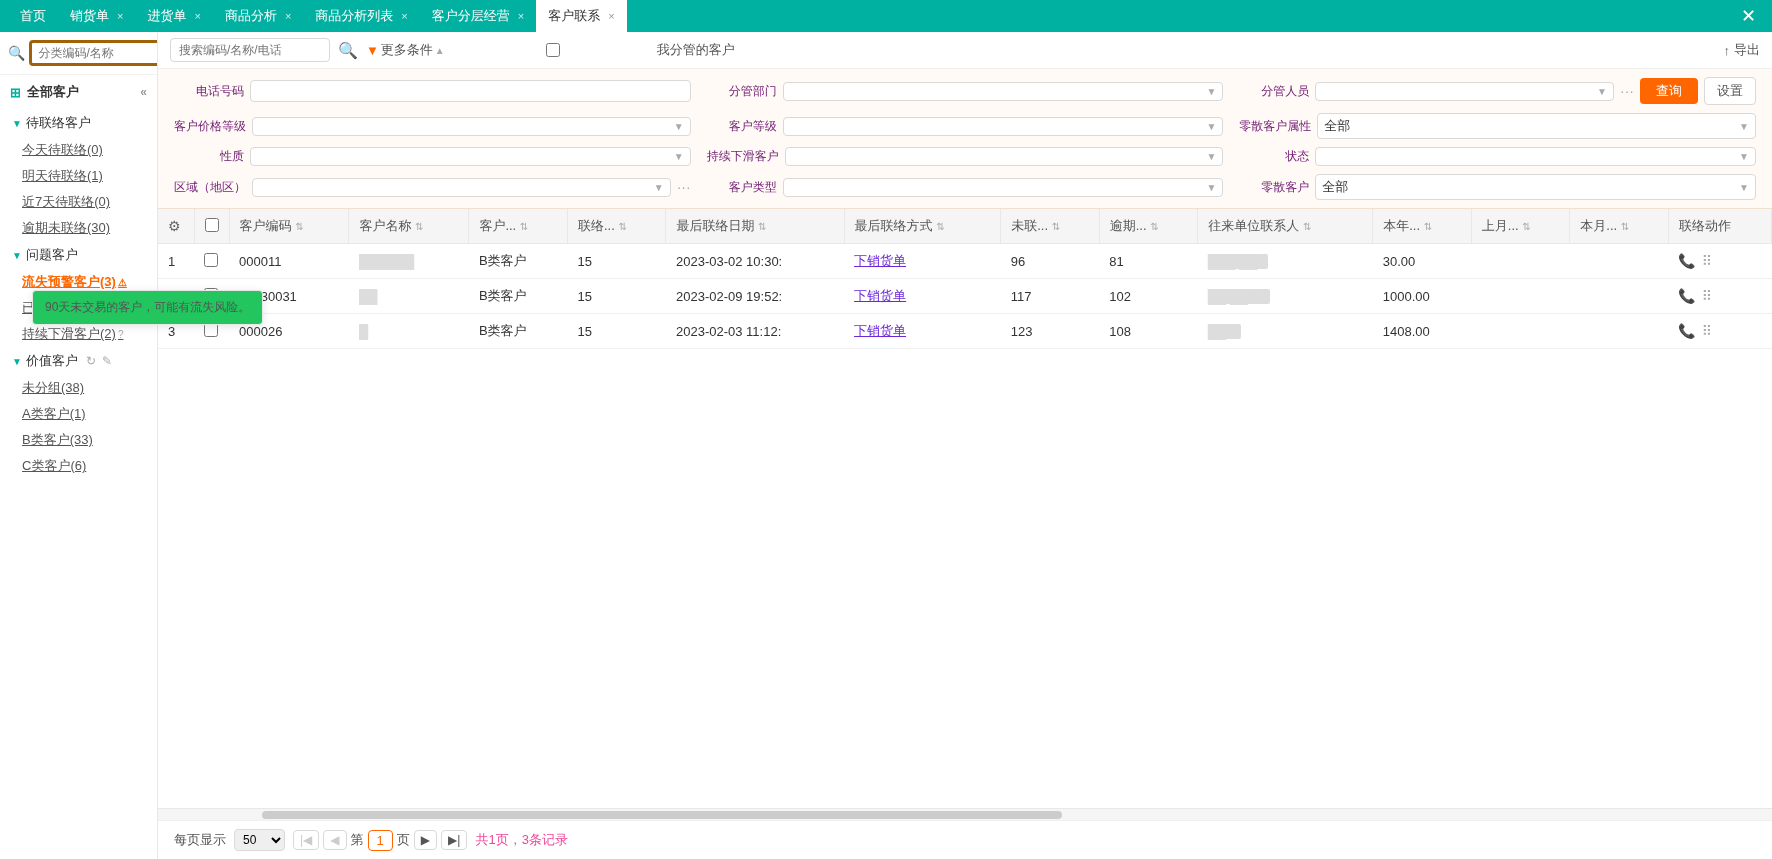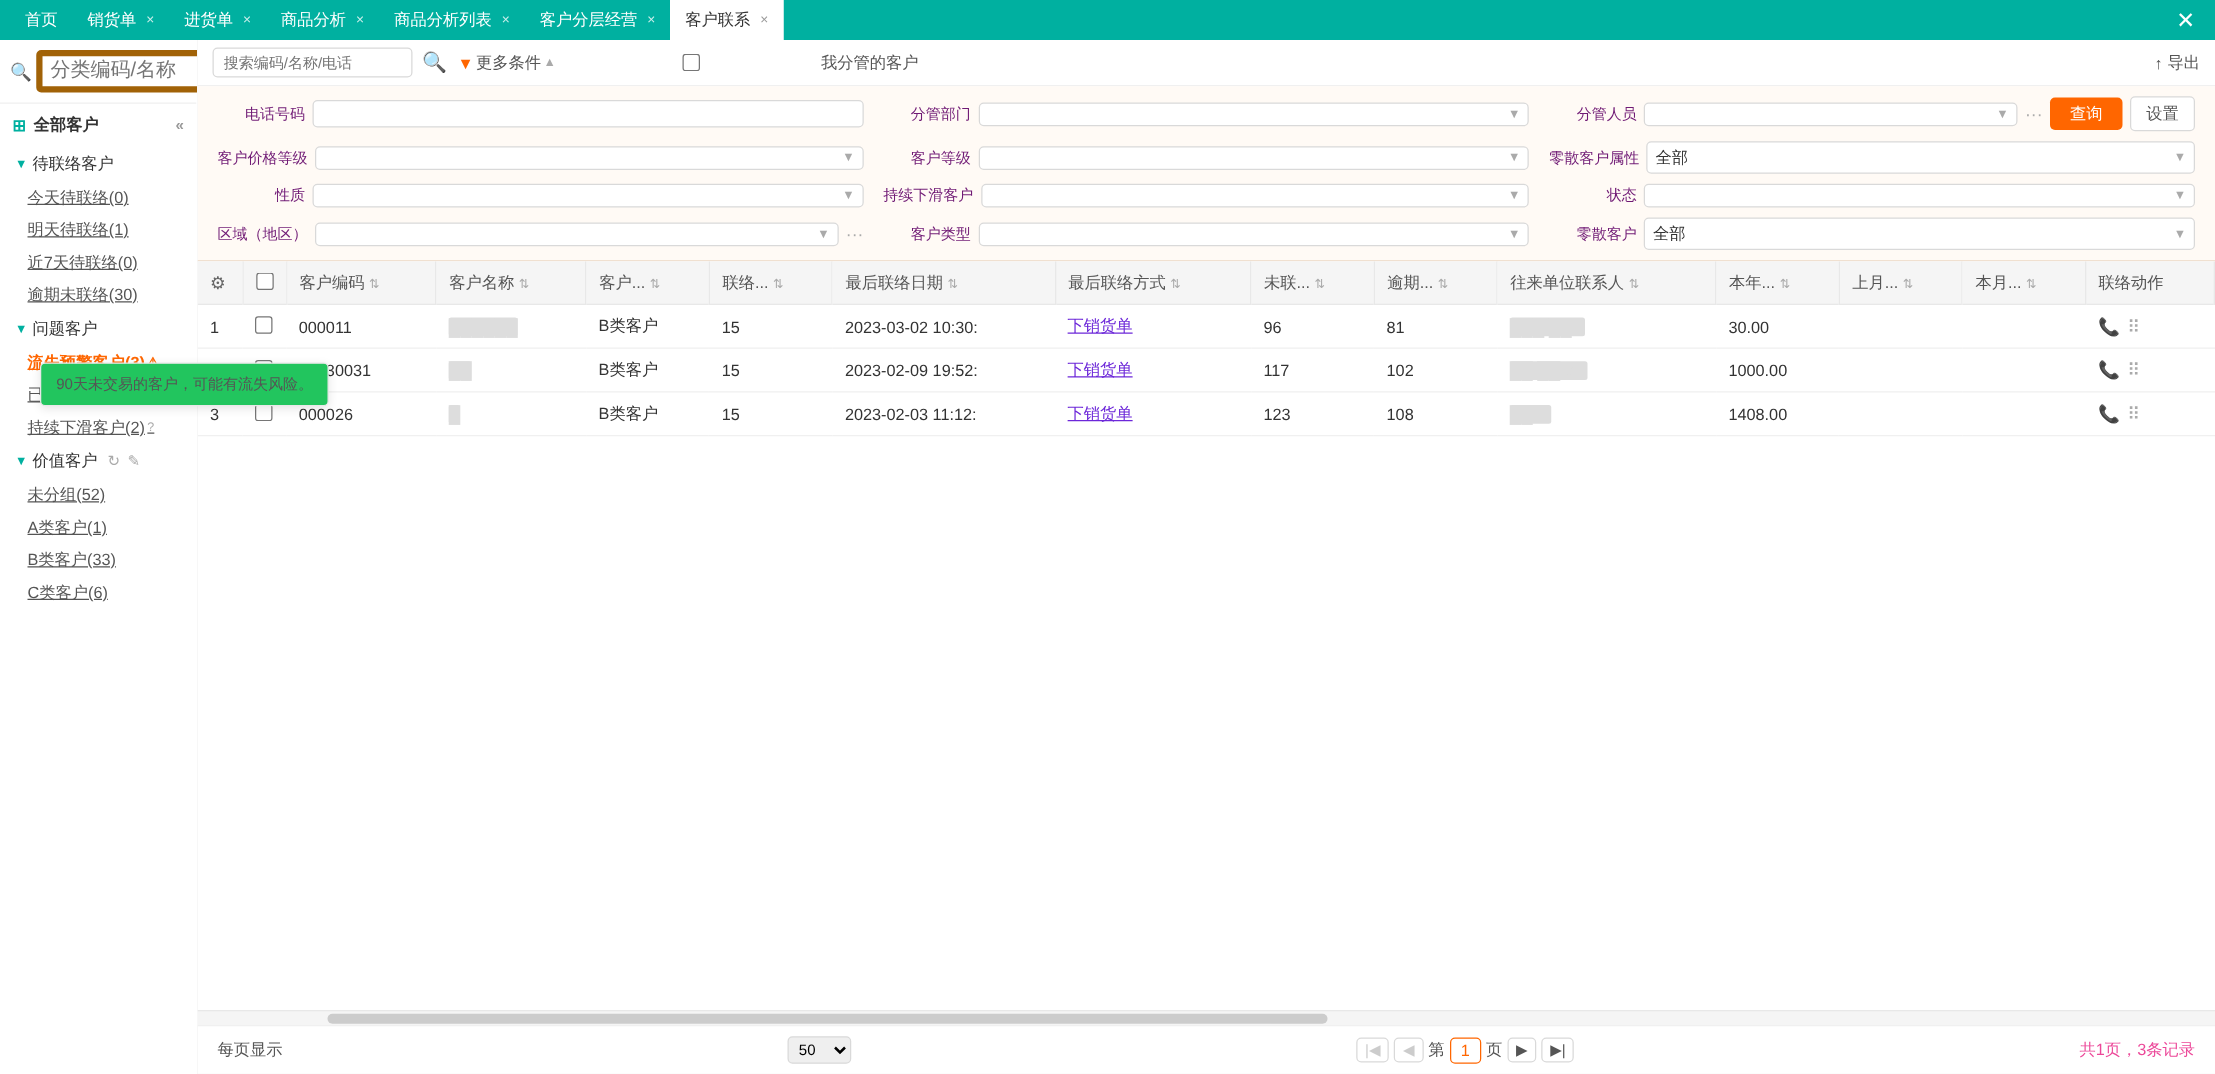--- a/index.html
+++ b/index.html
@@ -63,24 +63,24 @@
     }
     .sidebar-search {
       padding: 8px;
       border-bottom: 1px solid #f0f0f0;
       display: flex;
       align-items: center;
       gap: 4px;
     }
     .sidebar-search input {
       flex: 1;
-      border: 5px solid #a16207;
+      border: 3px solid #a16207;
       border-radius: 4px;
       padding: 3px 6px;
-      font-size: 16px;
+      font-size: 12px;
       outline: none;
     }
     .sidebar-search .search-icon {
       color: #aaa;
       font-size: 14px;
     }
     .sidebar-header {
       padding: 8px 10px;
       display: flex;
       align-items: center;
@@ -297,21 +297,21 @@
     
     .cb { width: 14px; height: 14px; cursor: pointer; }
 
     
     .settings-icon { color: #666; cursor: pointer; font-size: 14px; }
 
     
     .pagination {
       display: flex;
       align-items: center;
-      justify-content: space-between;
+      justify-content: flex-start;
       padding: 8px 16px;
       border-top: 1px solid #f0f0f0;
       gap: 8px;
       font-size: 12px;
       color: #555;
     }
     .pagination .page-size-select {
       border: 1px solid #d9d9d9;
       border-radius: 4px;
       padding: 2px 4px;
@@ -447,21 +447,21 @@
     </div>
 
     <div class="sidebar-group">
       <div class="sidebar-group-header">
         <span class="arrow">▼</span>
         <span>价值客户</span>
         <span style="margin-left:4px;color:#aaa;font-size:12px;cursor:pointer;">↻</span>
         <span style="margin-left:2px;color:#aaa;font-size:12px;cursor:pointer;">✎</span>
       </div>
       <div class="sidebar-item">
-        <span>未分组(52)</span>
+        <span>未分组(38)</span>
       </div>
       <div class="sidebar-item">
         <span>A类客户(1)</span>
       </div>
       <div class="sidebar-item">
         <span>B类客户(33)</span>
       </div>
       <div class="sidebar-item">
         <span>C类客户(6)</span>
       </div>

